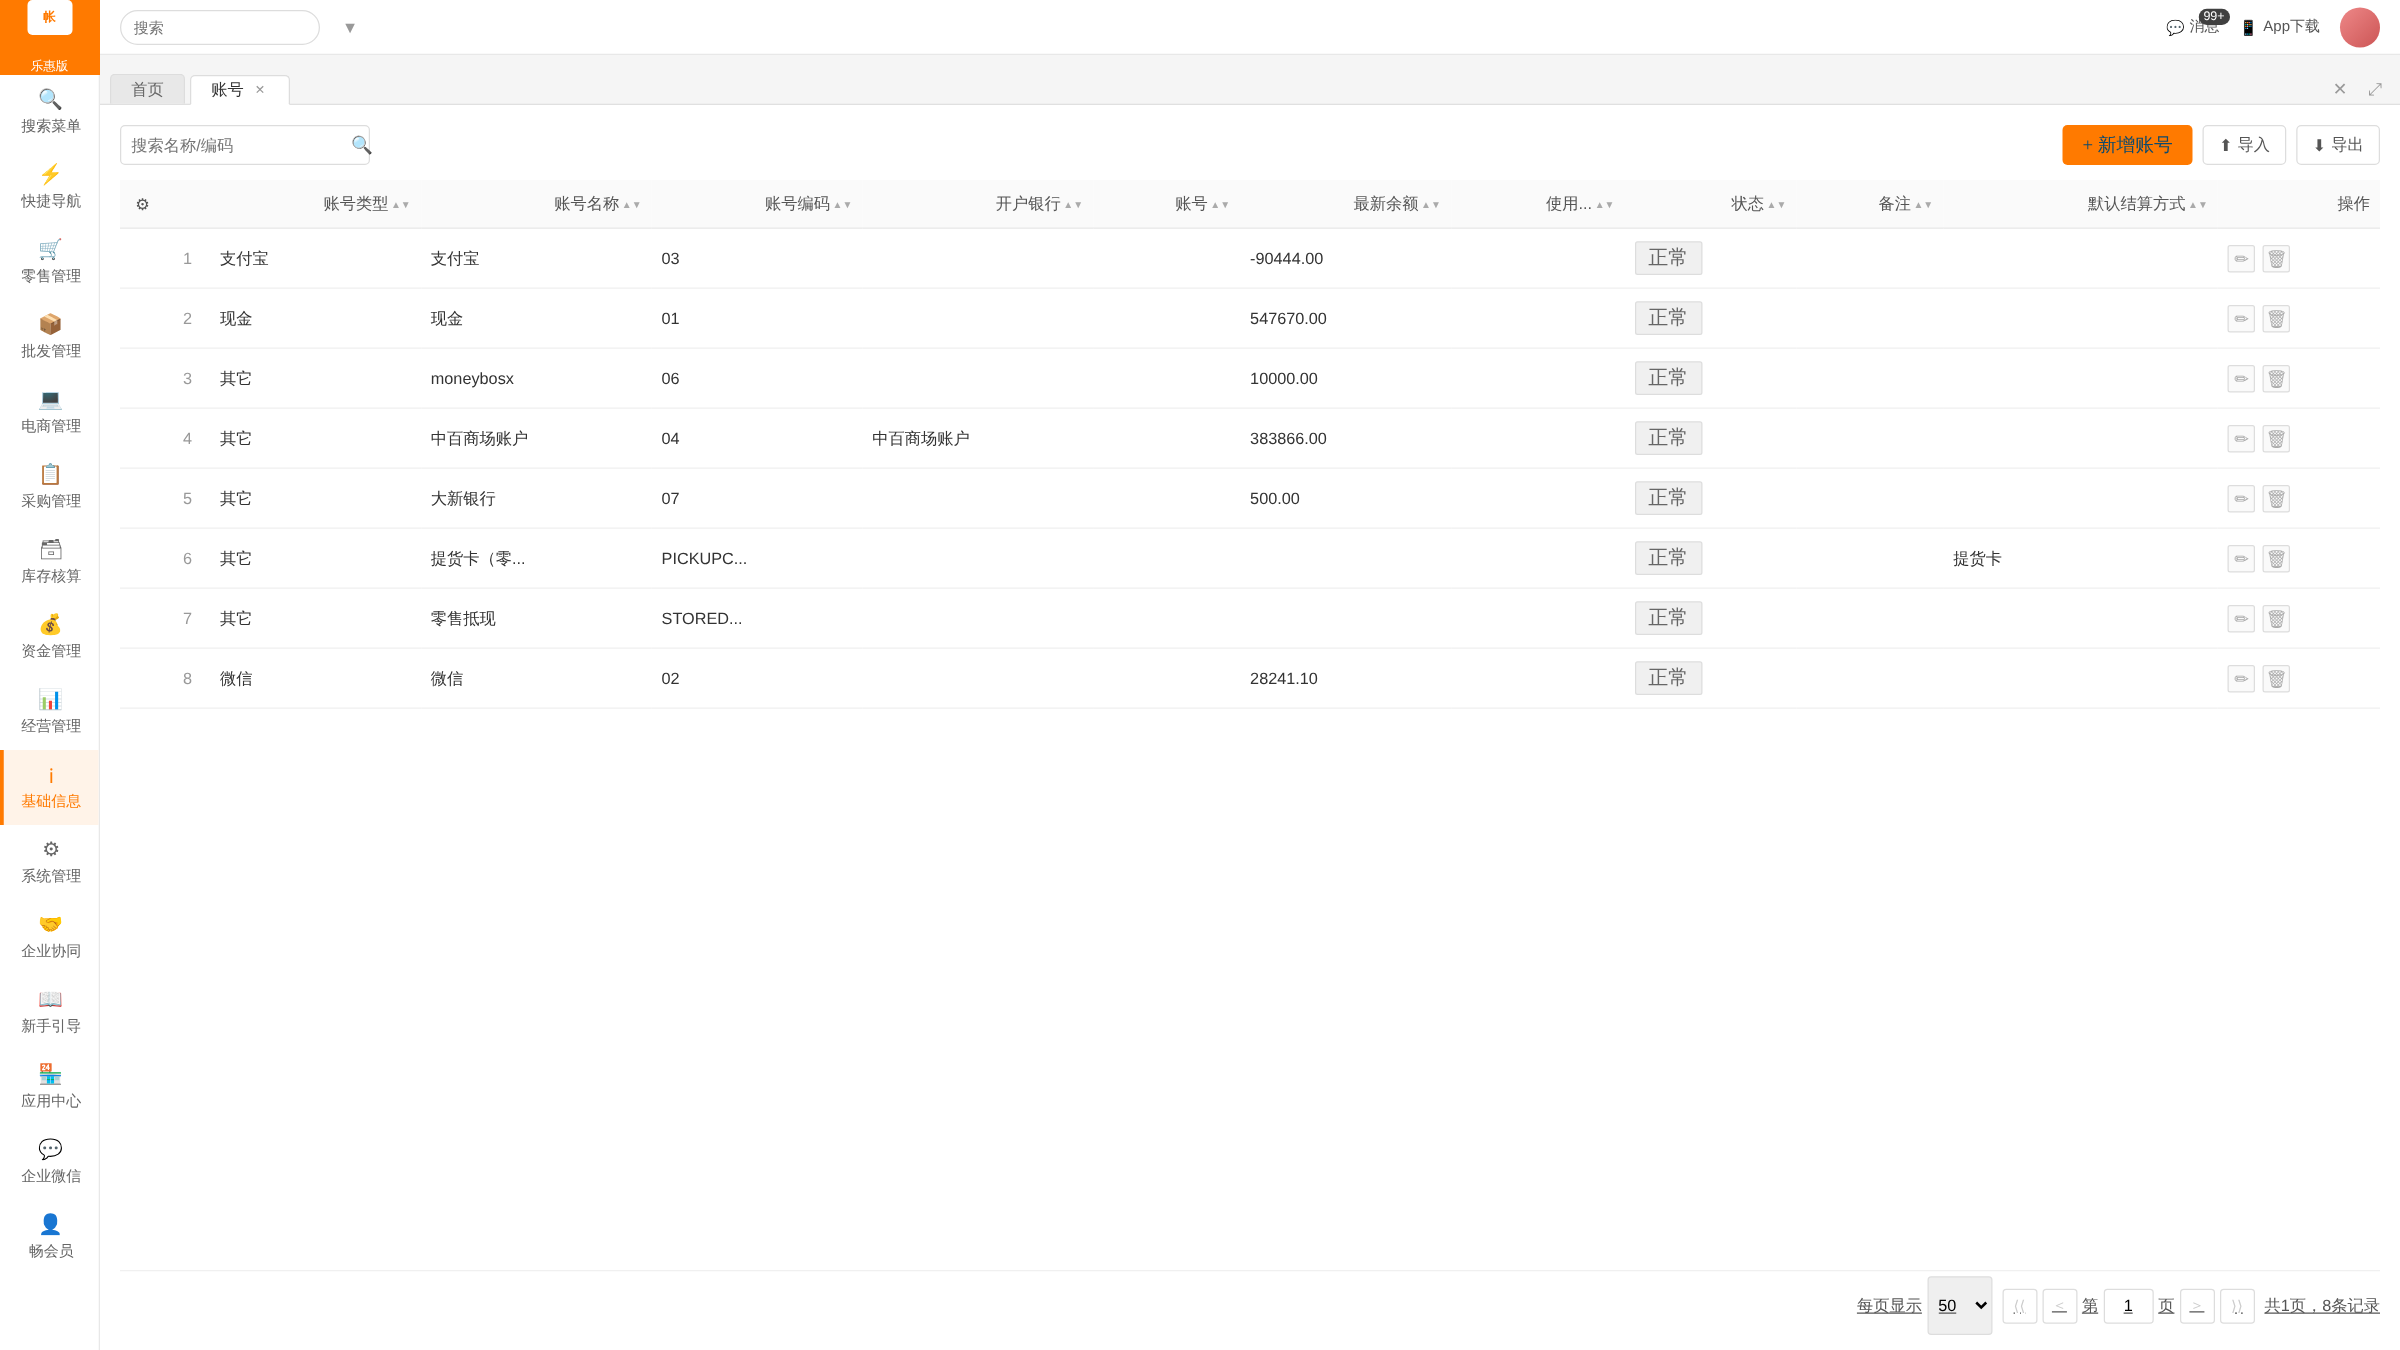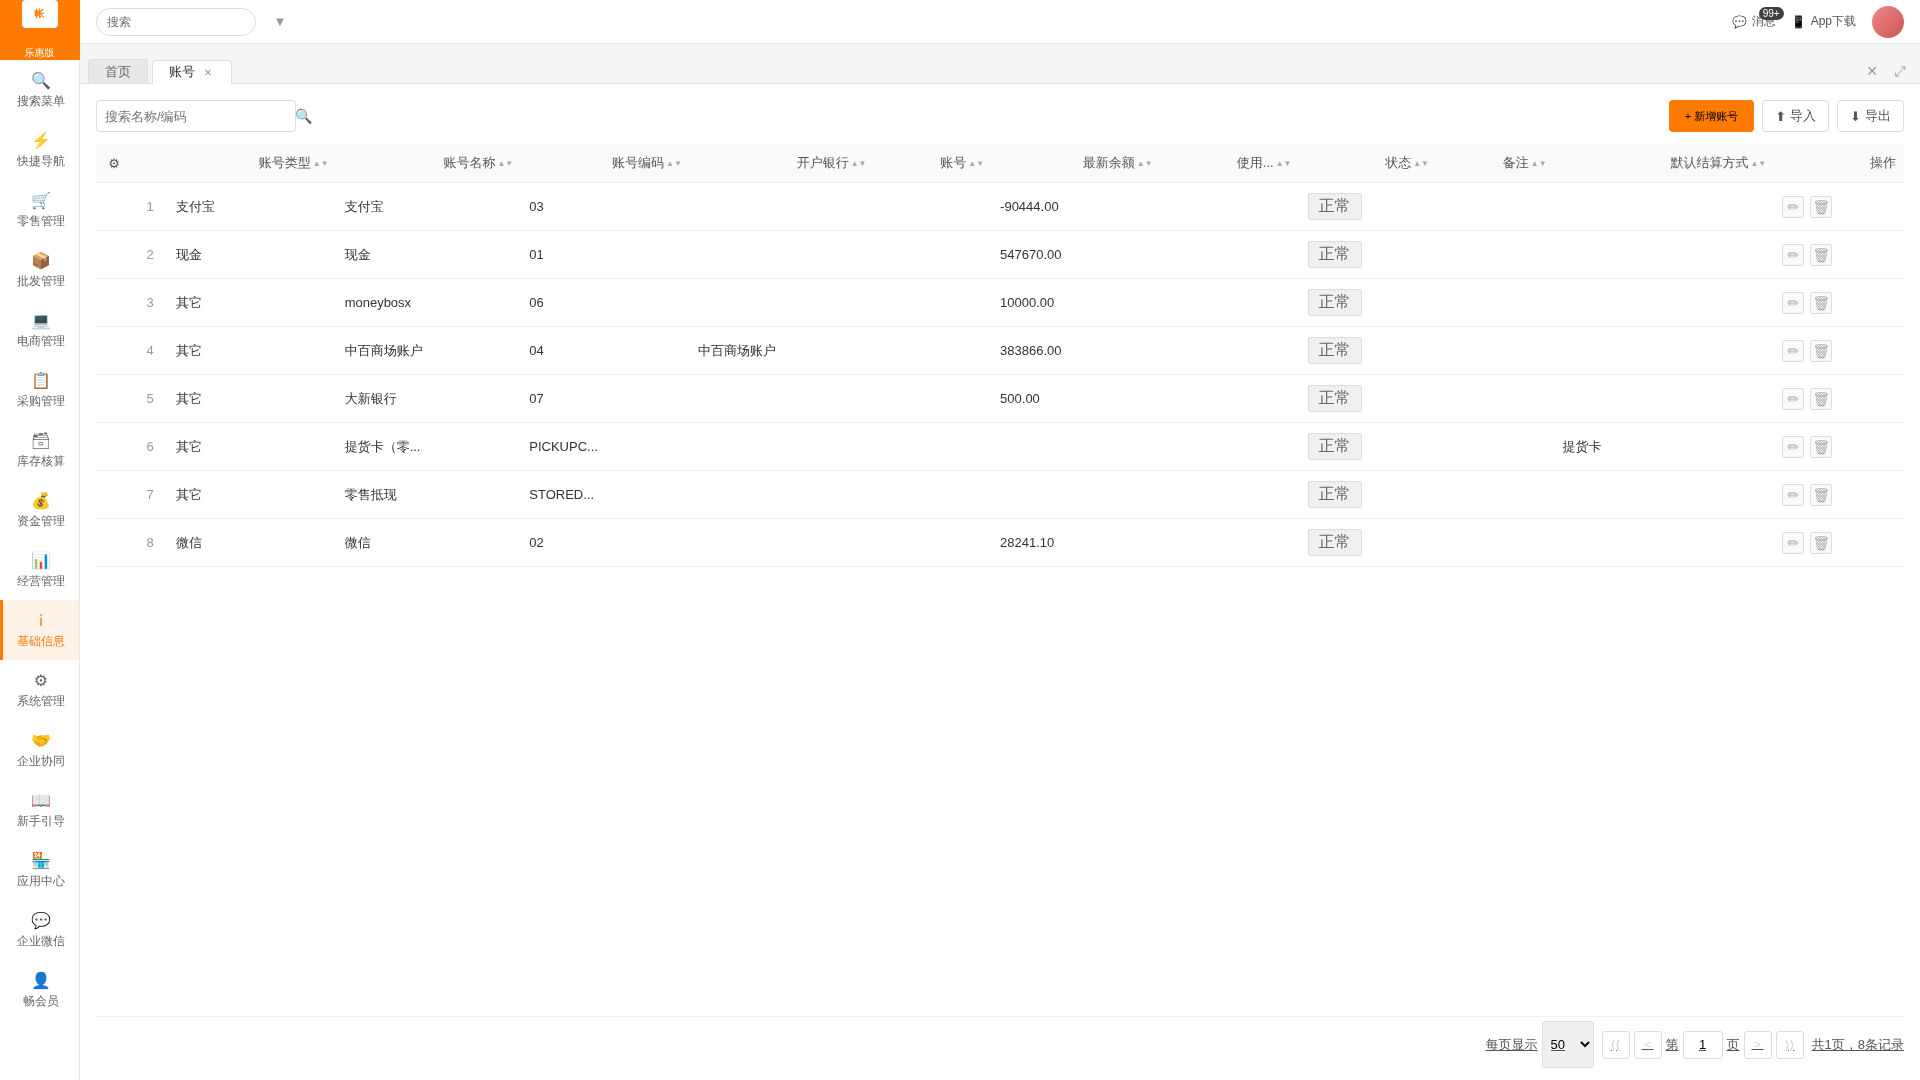--- a/index.html
+++ b/index.html
@@ -238,48 +238,49 @@
     .search-box {
       width: 200px;
       height: 32px;
       border: 1px solid #ddd;
       border-radius: 4px;
       padding: 0 8px 0 8px;
       font-size: 13px;
       outline: none;
       display: flex;
       align-items: center;
-      gap: 14px;
+      gap: 0;
       color: #999;
       cursor: text;
     }
     .search-box input {
       border: none;
       outline: none;
       flex: 1;
       font-size: 13px;
       color: #333;
     }
     .toolbar-right {
       display: flex;
       align-items: center;
       gap: 8px;
     }
     .btn-primary {
       height: 32px;
       padding: 0 16px;
       background: #ff7a00;
-      color: #000000;
+      color: #0c4a6e;
       border: none;
       border-radius: 4px;
       cursor: pointer;
-      font-size: 11px;
+      font-size: 15px;
       display: flex;
       align-items: center;
       gap: 4px;
+      font-family: Liberation Serif, serif;
     }
     .btn-default {
       height: 32px;
       padding: 0 12px;
       background: #fff;
       color: #555;
       border: 1px solid #ddd;
       border-radius: 4px;
       cursor: pointer;
       font-size: 13px;

